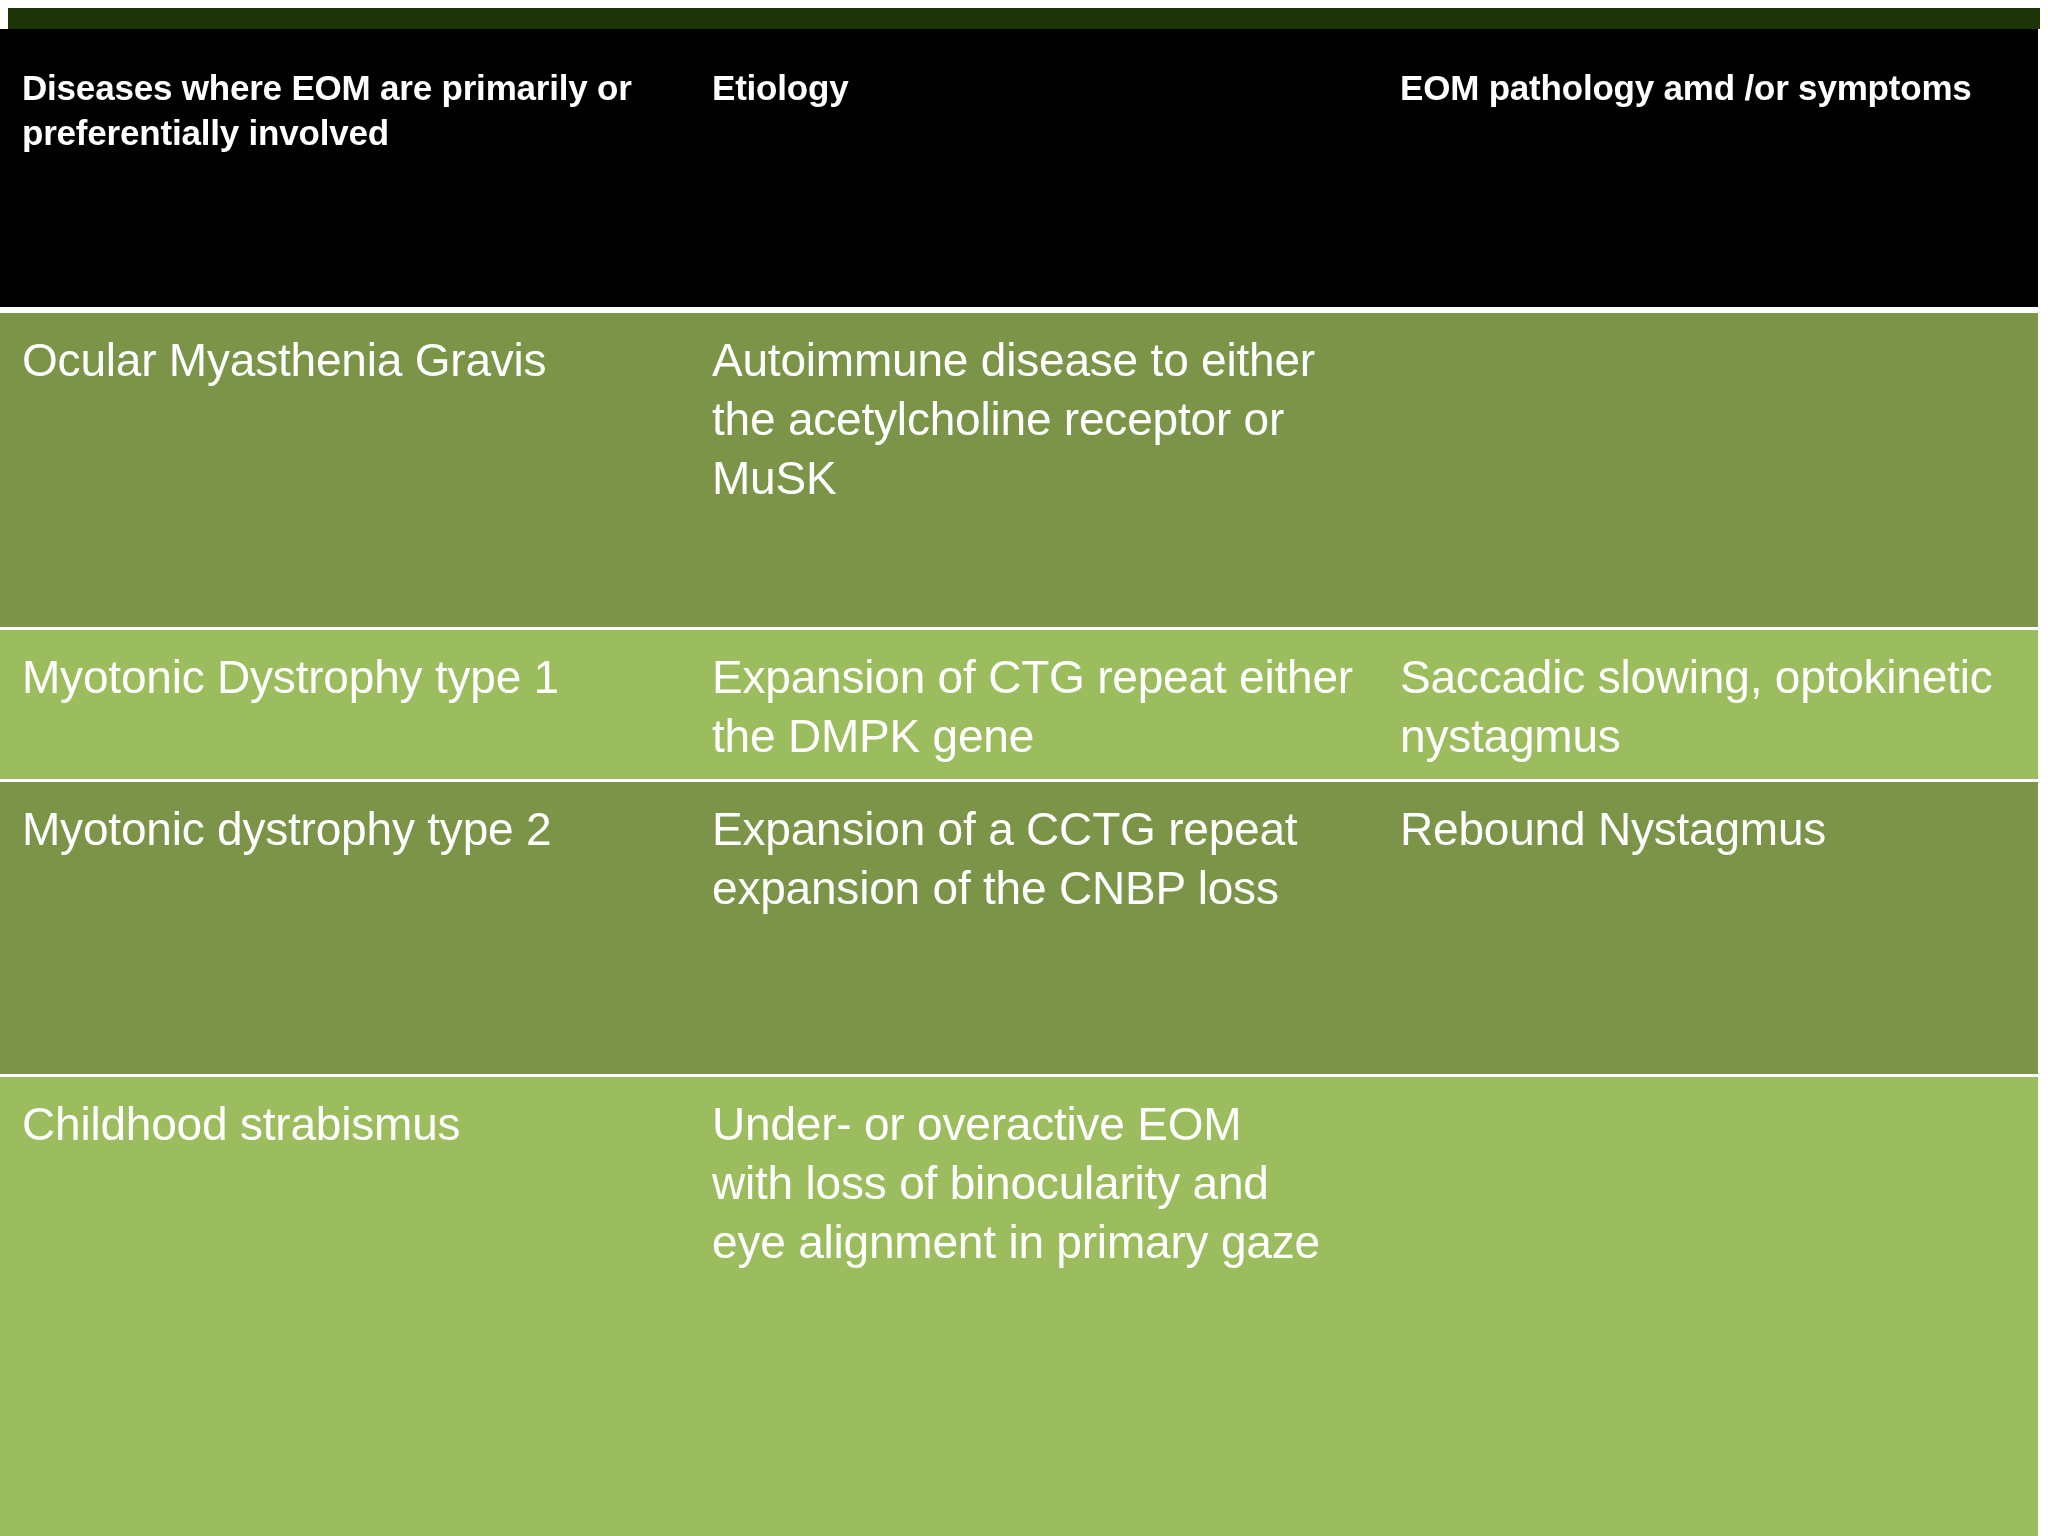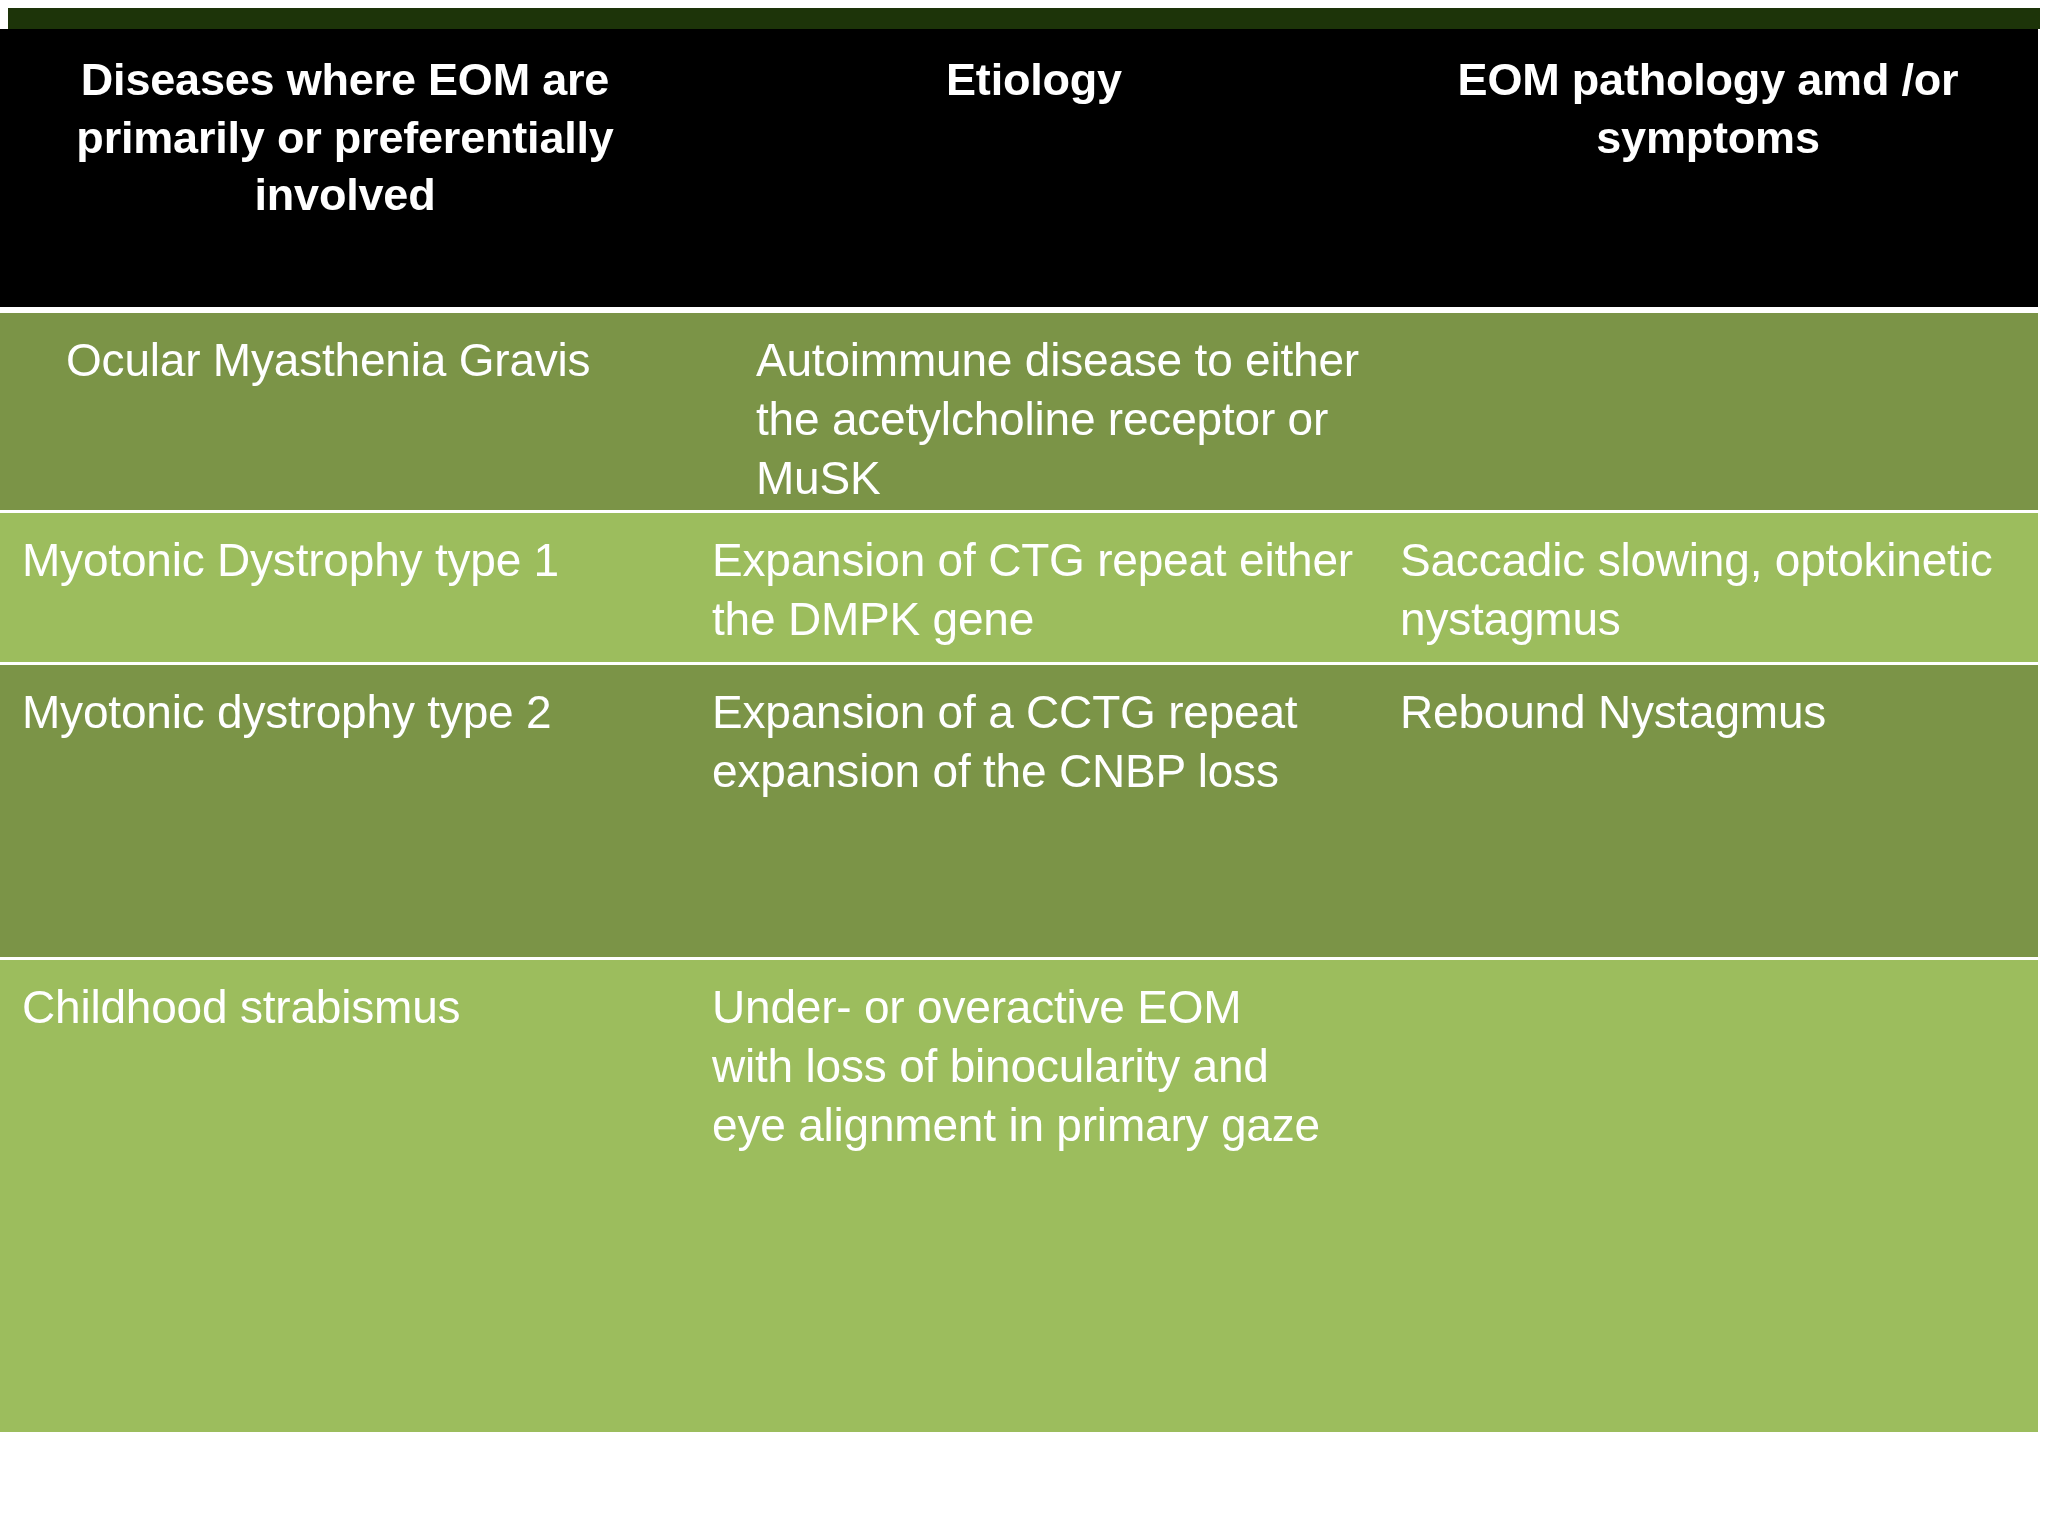--- a/index.html
+++ b/index.html
@@ -57,37 +57,36 @@
   .col-3 { width: 660px; }
 
   
   .row-header {
     background: #000000;
     height: 284px;
     border-bottom: 6px solid #ffffff;
   }
   .row-header .cell {
     font-weight: bold;
-    font-size: 45px;
+    font-size: 35px;
     letter-spacing: -0.2px;
-    padding-top: 22px;
-    text-align: center;
+    padding-top: 37px;
   }
 
   
   .row-body .cell {
     font-weight: normal;
     font-size: 46px;
     letter-spacing: -0.2px;
   }
 
   .tone-dark  { background: #7b9447; }
   .tone-light { background: #9cbd5d; }
 
-  .row-1 { height: 197px; padding-left: 44px; }
+  .row-1 { height: 314px; }
   .row-2 { height: 149px; justify-content: flex-end; }
   .row-3 { height: 292px; }
   .row-4 { height: 472px; }
 
   .sep {
     height: 3px;
     background: rgba(255,255,255,0.35);
     width: 2038px;
   }
 

